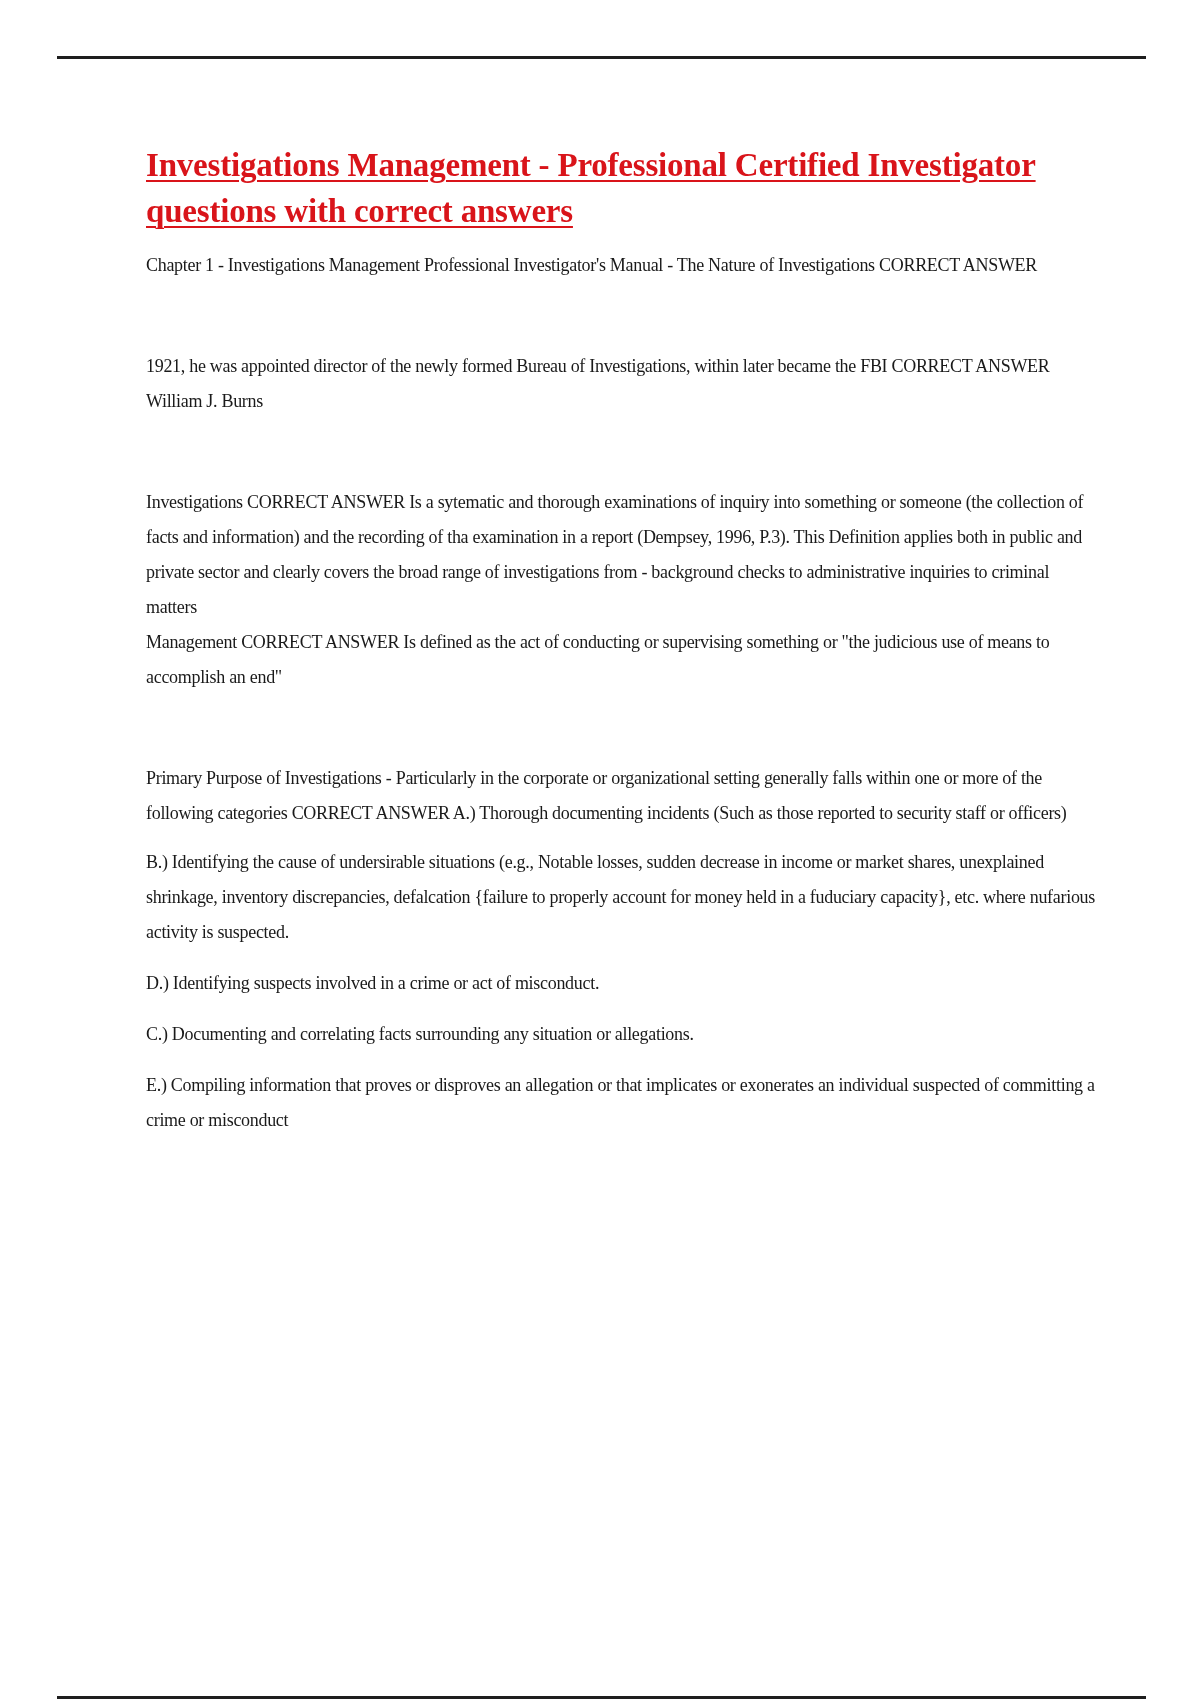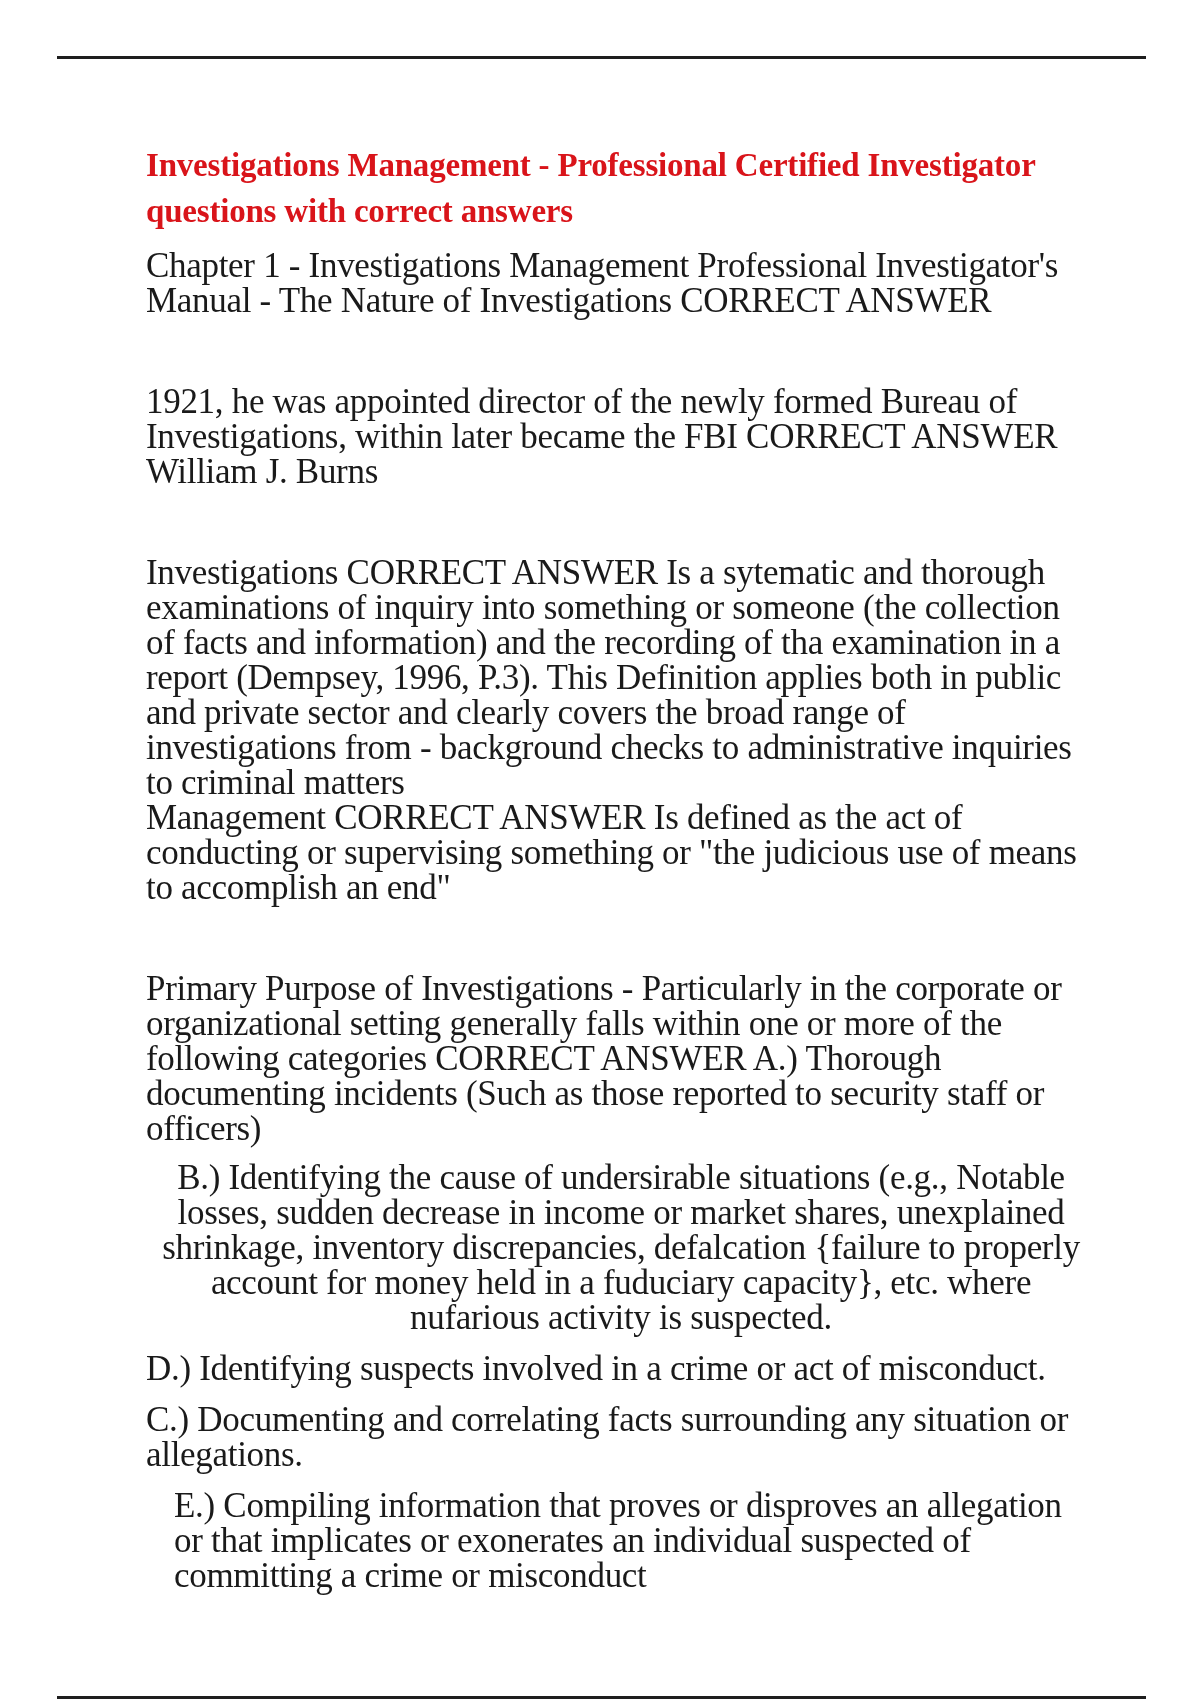--- a/index.html
+++ b/index.html
@@ -30,40 +30,41 @@
       left: 146px;
       top: 142px;
       width: 950px;
     }
     .title {
       font-family: "Liberation Serif", "DejaVu Serif", serif;
       font-weight: bold;
       font-size: 33px;
       line-height: 46px;
       color: #d9141a;
+      text-decoration: underline;
       text-decoration-thickness: 2px;
       text-underline-offset: 4px;
       margin: 0;
       letter-spacing: -0.2px;
     }
     .para {
-      font-size: 35px;
+      font-size: 18px;
       line-height: 35px;
       margin: 0;
       letter-spacing: -0.3px;
     }
     .p-chapter { margin-top: 14px; }
     .p-1921 { margin-top: 66px; }
     .p-investigations { margin-top: 66px; }
     .p-management { }
     .p-primary { margin-top: 66px; }
-    .p-b { margin-top: 14px; text-align: center; }
+    .p-b { margin-top: 14px; }
     .p-c { margin-top: 16px; }
     .p-d { margin-top: 16px; }
-    .p-e { margin-top: 16px; margin-left: 28px; }
+    .p-e { margin-top: 16px; }
   </style>
 </head>
 <body>
 
 <div class="rule rule-top"></div>
 
 <div class="content">
   <h1 class="title">Investigations Management - Professional Certified Investigator questions with correct answers</h1>
 
   <p class="para p-chapter">Chapter 1 - Investigations Management Professional Investigator's Manual - The Nature of Investigations CORRECT ANSWER</p>

